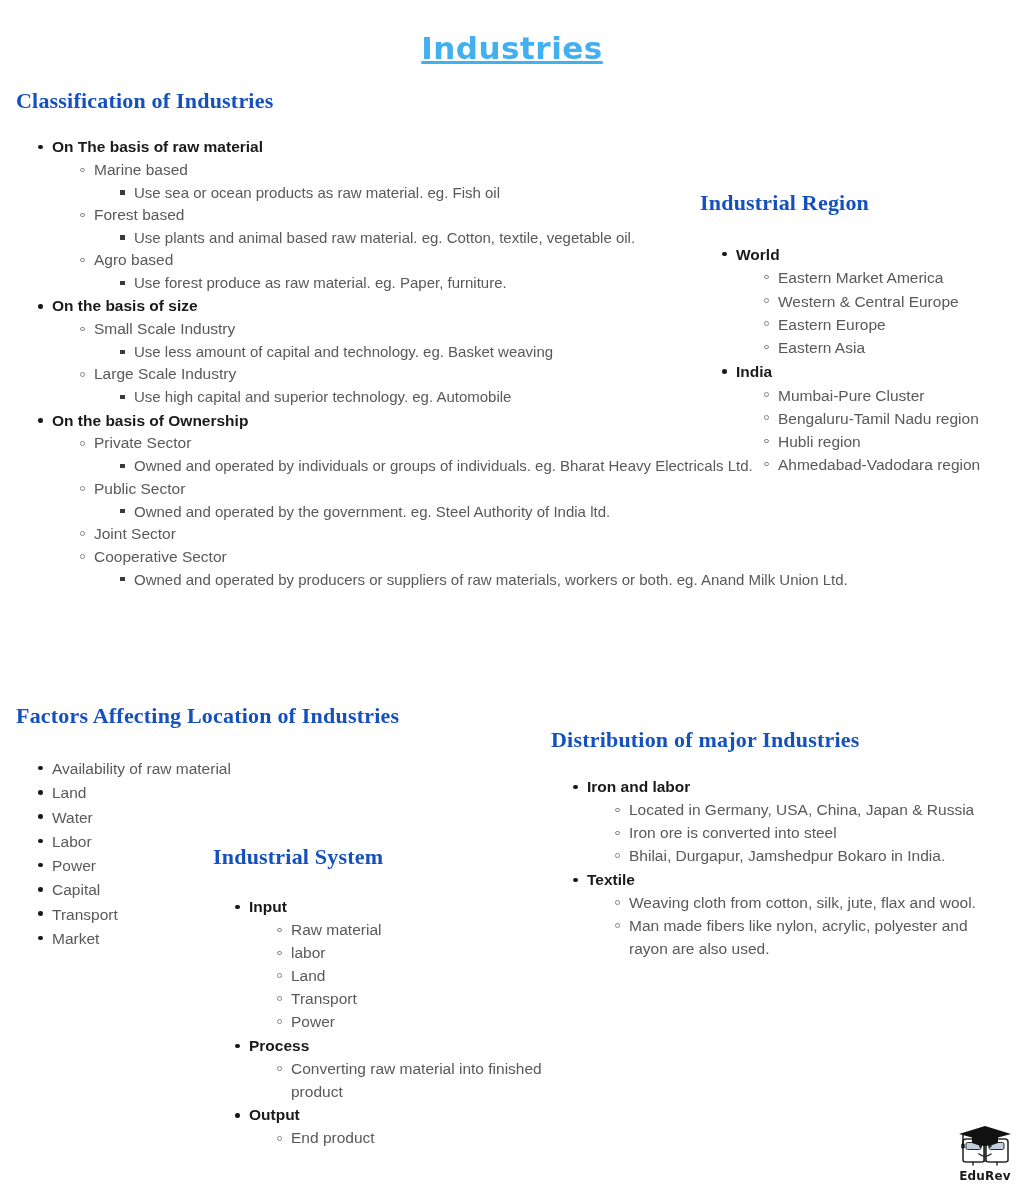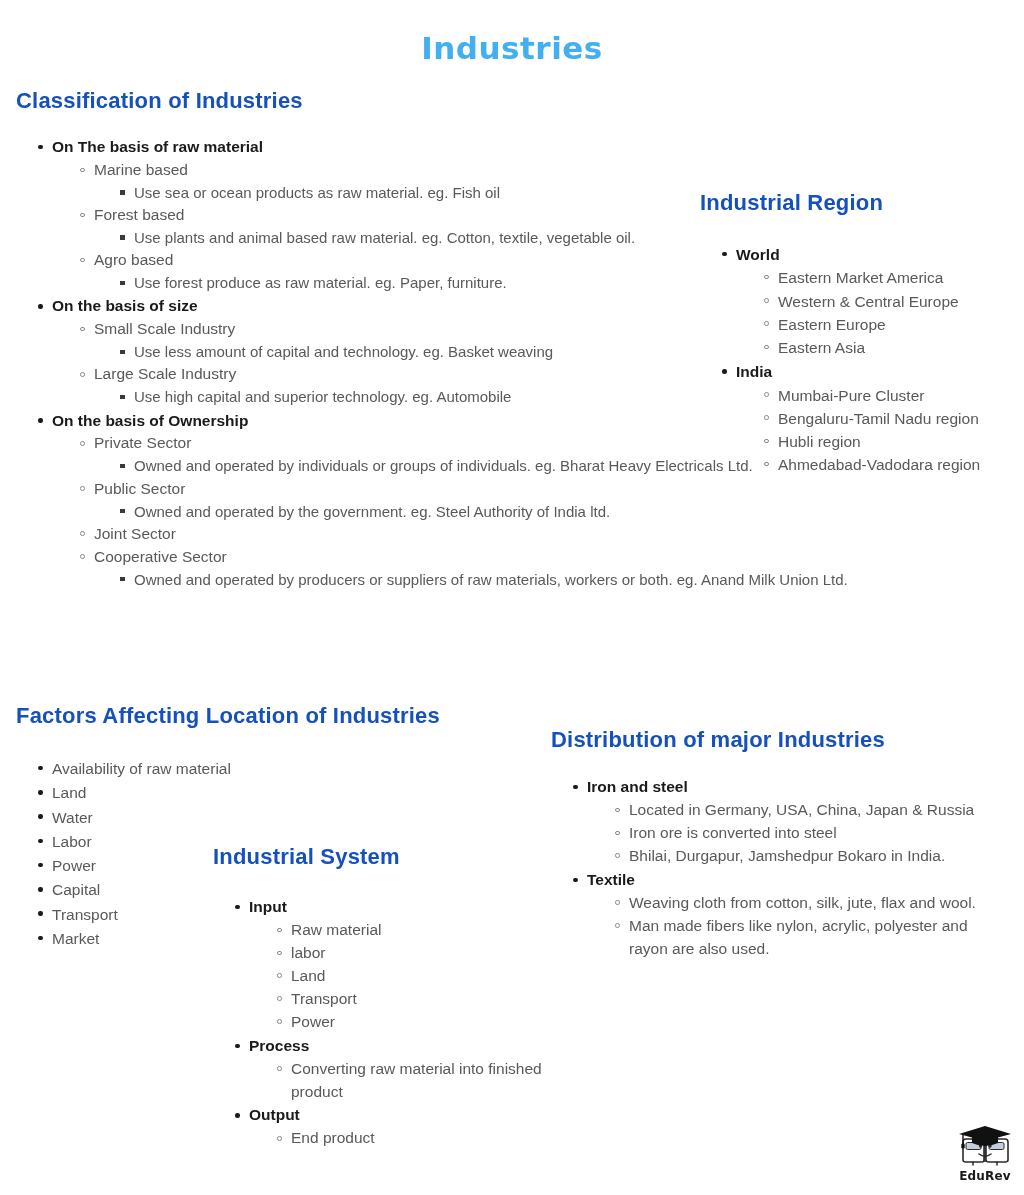--- a/index.html
+++ b/index.html
@@ -22,24 +22,25 @@
     position: absolute;
     left: 0; top: 31px;
     width: 1024px;
     text-align: center;
     font-family: "DejaVu Sans", sans-serif;
     font-weight: bold;
     font-size: 31px;
     letter-spacing: 0.5px;
     color: #42AFF0;
     line-height: 1.1;
+    text-decoration: underline;
   }
   .sec-head {
     position: absolute;
-    font-family: Liberation Sans, sans-serif;
+    font-family: Liberation Serif, serif;
     font-weight: bold;
     font-size: 22px;
     letter-spacing: 0.2px;
     color: #1450BE;
     line-height: 1.15;
     white-space: nowrap;
   }
 
   
   .block { position: absolute; }
@@ -420,21 +421,21 @@
     </li>
   </ul>
 </div>
 
 <div class="sec-head" id="distribution-head">Distribution of major Industries</div>
 
 <div class="block" id="distribution-list">
   <ul class="lv1">
     <li>
       <span class="bul"></span>
-      <span class="txt b">Iron and steel</span>
+      <span class="txt b">Iron and labor</span>
       <ul class="lv2">
         <li>
           <span class="bul"></span>
           <span class="txt">Located in Germany, USA, China, Japan &amp; Russia</span>
         </li>
         <li>
           <span class="bul"></span>
           <span class="txt">Iron ore is converted into steel</span>
         </li>
         <li>

